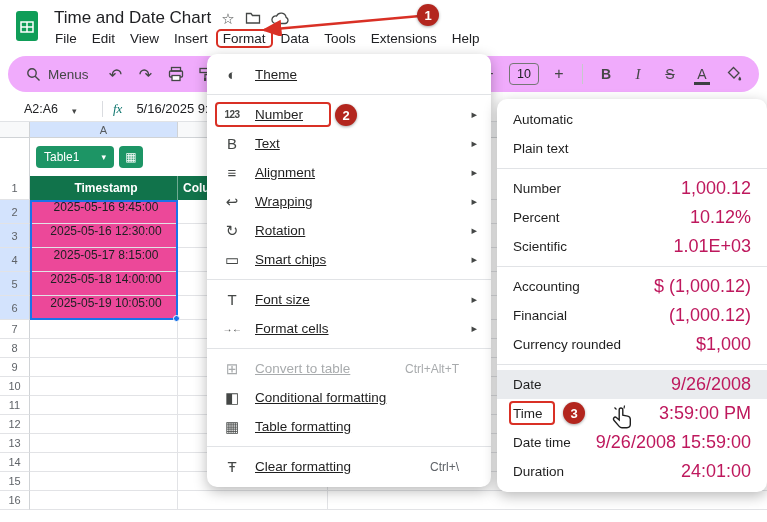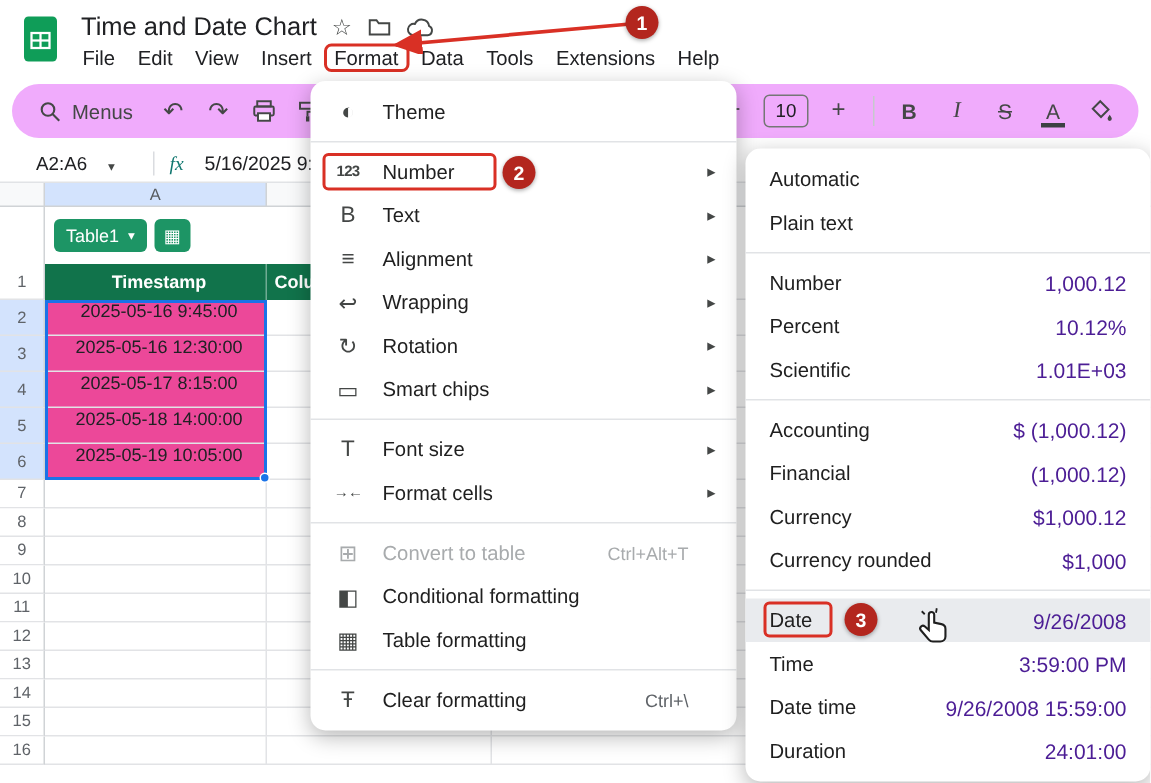--- a/index.html
+++ b/index.html
@@ -61,21 +61,21 @@
   .grid { position:absolute; left:0; top:122px; width:100%; height:400px; z-index:1; }
   .col-headers { display:flex; height:16px; font-size:11px; color:#575b5f; }
   .corner-cell { width:30px; background:#f8f9fa; border-right:1px solid #d0d3d6; border-bottom:1px solid #d0d3d6; }
   .colh-a { width:148px; background:#d3e3fd; border-right:1px solid #d0d3d6; border-bottom:1px solid #d0d3d6;
             display:flex; align-items:center; justify-content:center; }
   .colh-rest { flex:1; background:#f8f9fa; border-bottom:1px solid #d0d3d6; }
   #grid-rows { position:relative; }
   .chip-zone { height:38px; display:flex; }
   .chip-znum { width:30px; border-right:1px solid #d0d3d6; }
   .chip-area { flex:1; display:flex; align-items:center; gap:5px; padding-left:6px; }
-  .table-chip { display:flex; align-items:center; gap:6px; background:#1d9565; color:#fff; font-size:12px;
+  .table-chip { display:flex; align-items:center; gap:22px; background:#1d9565; color:#fff; font-size:12px;
                 padding:3px 8px; border-radius:4px; height:22px; }
   .chip-grid-btn { width:24px; height:22px; background:#1d9565; color:#fff; border-radius:4px; display:flex;
                    align-items:center; justify-content:center; font-size:12px; }
   .sheet-row { display:flex; }
   .row-num { width:30px; background:#fff; border-right:1px solid #d0d3d6; border-bottom:1px solid #e2e3e6;
              font-size:11px; color:#5f6368; display:flex; align-items:center; justify-content:center; }
   .cell-a { width:148px; border-right:1px solid #e2e3e6; border-bottom:1px solid #e2e3e6; font-size:12px;
             padding-left:5px; display:flex; align-items:center; white-space:nowrap; overflow:hidden;flex-direction:column; }
   .cell-b { width:150px; border-right:1px solid #e2e3e6; border-bottom:1px solid #e2e3e6; font-size:12px;
             display:flex; align-items:center; white-space:nowrap; overflow:hidden; }
@@ -95,28 +95,28 @@
                       border:1px solid #fff; border-radius:50%; }
 
   
   .menu-panel { position:absolute; background:#fff; border-radius:10px; box-shadow:0 4px 14px rgba(0,0,0,.28);
                 padding:6px 0; z-index:20; }
   #format-menu { left:207px; top:54px; width:284px; }
   #number-menu { left:497px; top:99px; width:270px; }
   .menu-item { height:29px; display:flex; align-items:center; padding:0 14px; font-size:13.5px; color:#1f1f1f; position:relative; }
   .mi-icon { flex:0 0 22px; margin-right:12px; text-align:center; color:#444746; font-size:15px; }
   .mi-icon.small-glyph { font-size:10px; letter-spacing:-0.5px; font-weight:bold; }
-  .mi-label { flex:1; white-space:nowrap; }
+  .mi-label { flex:1; white-space:nowrap;text-decoration:underline; }
   .mi-shortcut { color:#5f6368; font-size:12px; margin-left:8px; }
   .mi-caret { width:12px; text-align:right; color:#444746; font-size:11px; margin-left:6px; }
   .menu-sep { height:1px; background:#e1e3e6; margin:5px 0; }
   .menu-item.disabled, .menu-item.disabled .mi-icon, .menu-item.disabled .mi-shortcut { color:#a8abad; }
   .num-item { padding:0 16px; }
   .num-label { flex:1; }
-  .num-sample { color:#4c1d95; font-size:14px; }
+  .num-sample { color:#be185d; font-size:18px; }
   .menu-item.hovered { background:#e9ebee; }
 </style>
 </head>
 <body>
 
 <div id="app">
 
   <div class="titlebar">
     <svg class="sheets-logo" width="26" height="32" viewBox="0 0 26 32">
       <rect x="2" y="1" width="22" height="30" rx="3" fill="#0f9d58"></rect>
@@ -461,24 +461,20 @@
         <div class="menu-sep"></div>
         <div class="menu-item num-item">
     <span class="num-label">Accounting</span>
     <span class="num-sample">$ (1,000.12)</span>
   </div>
         <div class="menu-item num-item">
     <span class="num-label">Financial</span>
     <span class="num-sample">(1,000.12)</span>
   </div>
         <div class="menu-item num-item">
-    <span class="num-label">Currency</span>
-    <span class="num-sample">$1,000.12</span>
-  </div>
-        <div class="menu-item num-item">
     <span class="num-label">Currency rounded</span>
     <span class="num-sample">$1,000</span>
   </div>
         <div class="menu-sep"></div>
         <div class="menu-item num-item hovered">
     <span class="num-label">Date</span>
     <span class="num-sample">9/26/2008</span>
   </div>
         <div class="menu-item num-item">
     <span class="num-label">Time</span>

